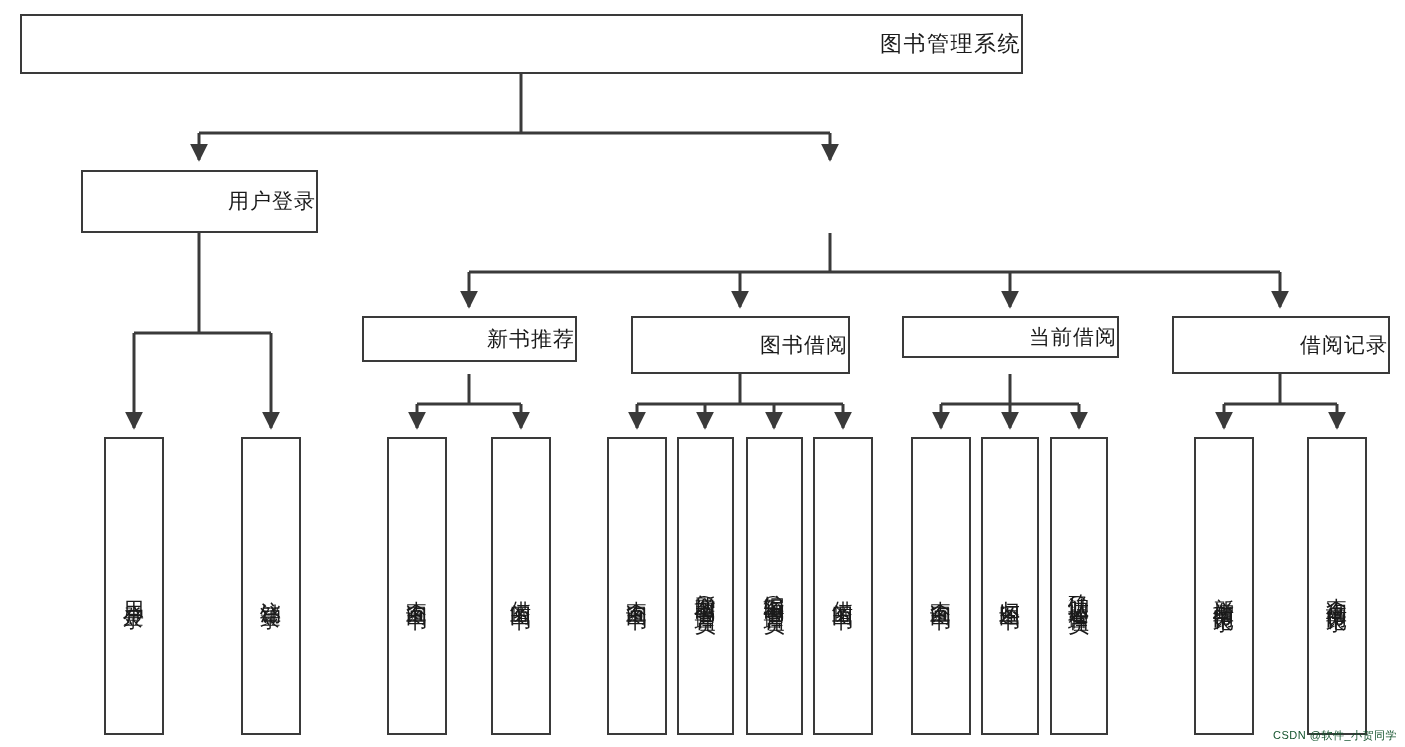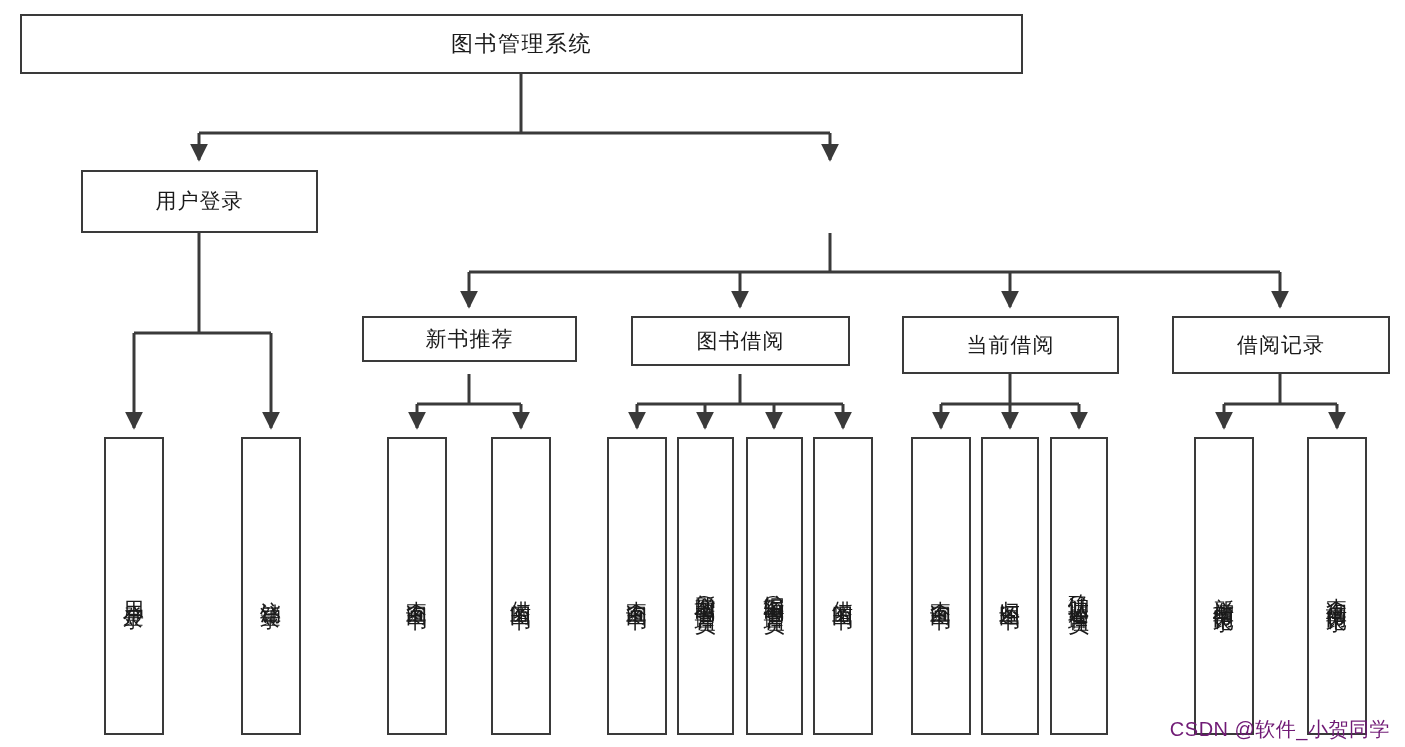--- a/index.html
+++ b/index.html
@@ -26,21 +26,21 @@
     height: 747px;
     pointer-events: none;
   }
   .node {
     position: absolute;
     box-sizing: border-box;
     background: #ffffff;
     border: 2px solid #3a3a3a;
     display: flex;
     align-items: center;
-    justify-content: center;
+    justify-content: flex-end;
     color: #1a1a1a;
     z-index: 2;
   }
   .node .lbl {
     display: block;
     text-align: center;
     line-height: 1.18;
     white-space: nowrap;
   }
   
@@ -61,24 +61,24 @@
   .v-node .lbl {
     writing-mode: vertical-rl;
     text-orientation: upright;
     font-size: 21px;
     letter-spacing: 3px;
     line-height: 1;
     white-space: nowrap;
   }
   .watermark {
     position: absolute;
-    right: 15px;
+    right: 8px;
     bottom: 4px;
-    font-size: 20px;
-    color: #701a75;
+    font-size: 11px;
+    color: #14532d;
     letter-spacing: 0.5px;
     z-index: 5;
     white-space: nowrap;
     font-family: "Liberation Sans", "DejaVu Sans", sans-serif;
   }
 </style>
 </head>
 <body>
 
 <div id="canvas">
@@ -139,25 +139,25 @@
 
   <div class="node h-node" style="left:81px; top:170px; width:237px; height:63px;">
     <span class="lbl">用户登录</span>
   </div>
 
 
   <div class="node h-node" style="left:362px; top:316px; width:215px; height:46px;">
     <span class="lbl">新书推荐</span>
   </div>
 
-  <div class="node h-node" style="left:631px; top:316px; width:219px; height:50px;">
+  <div class="node h-node" style="left:631px; top:316px; width:219px; height:58px;">
     <span class="lbl">图书借阅</span>
   </div>
 
-  <div class="node h-node" style="left:902px; top:316px; width:217px; height:58px;">
+  <div class="node h-node" style="left:902px; top:316px; width:217px; height:42px;">
     <span class="lbl">当前借阅</span>
   </div>
 
   <div class="node h-node" style="left:1172px; top:316px; width:218px; height:58px;">
     <span class="lbl">借阅记录</span>
   </div>
 
   <div class="node v-node" style="left:104px; top:437px; width:60px; height:298px;">
     <span class="lbl">用户登录</span>
   </div>

